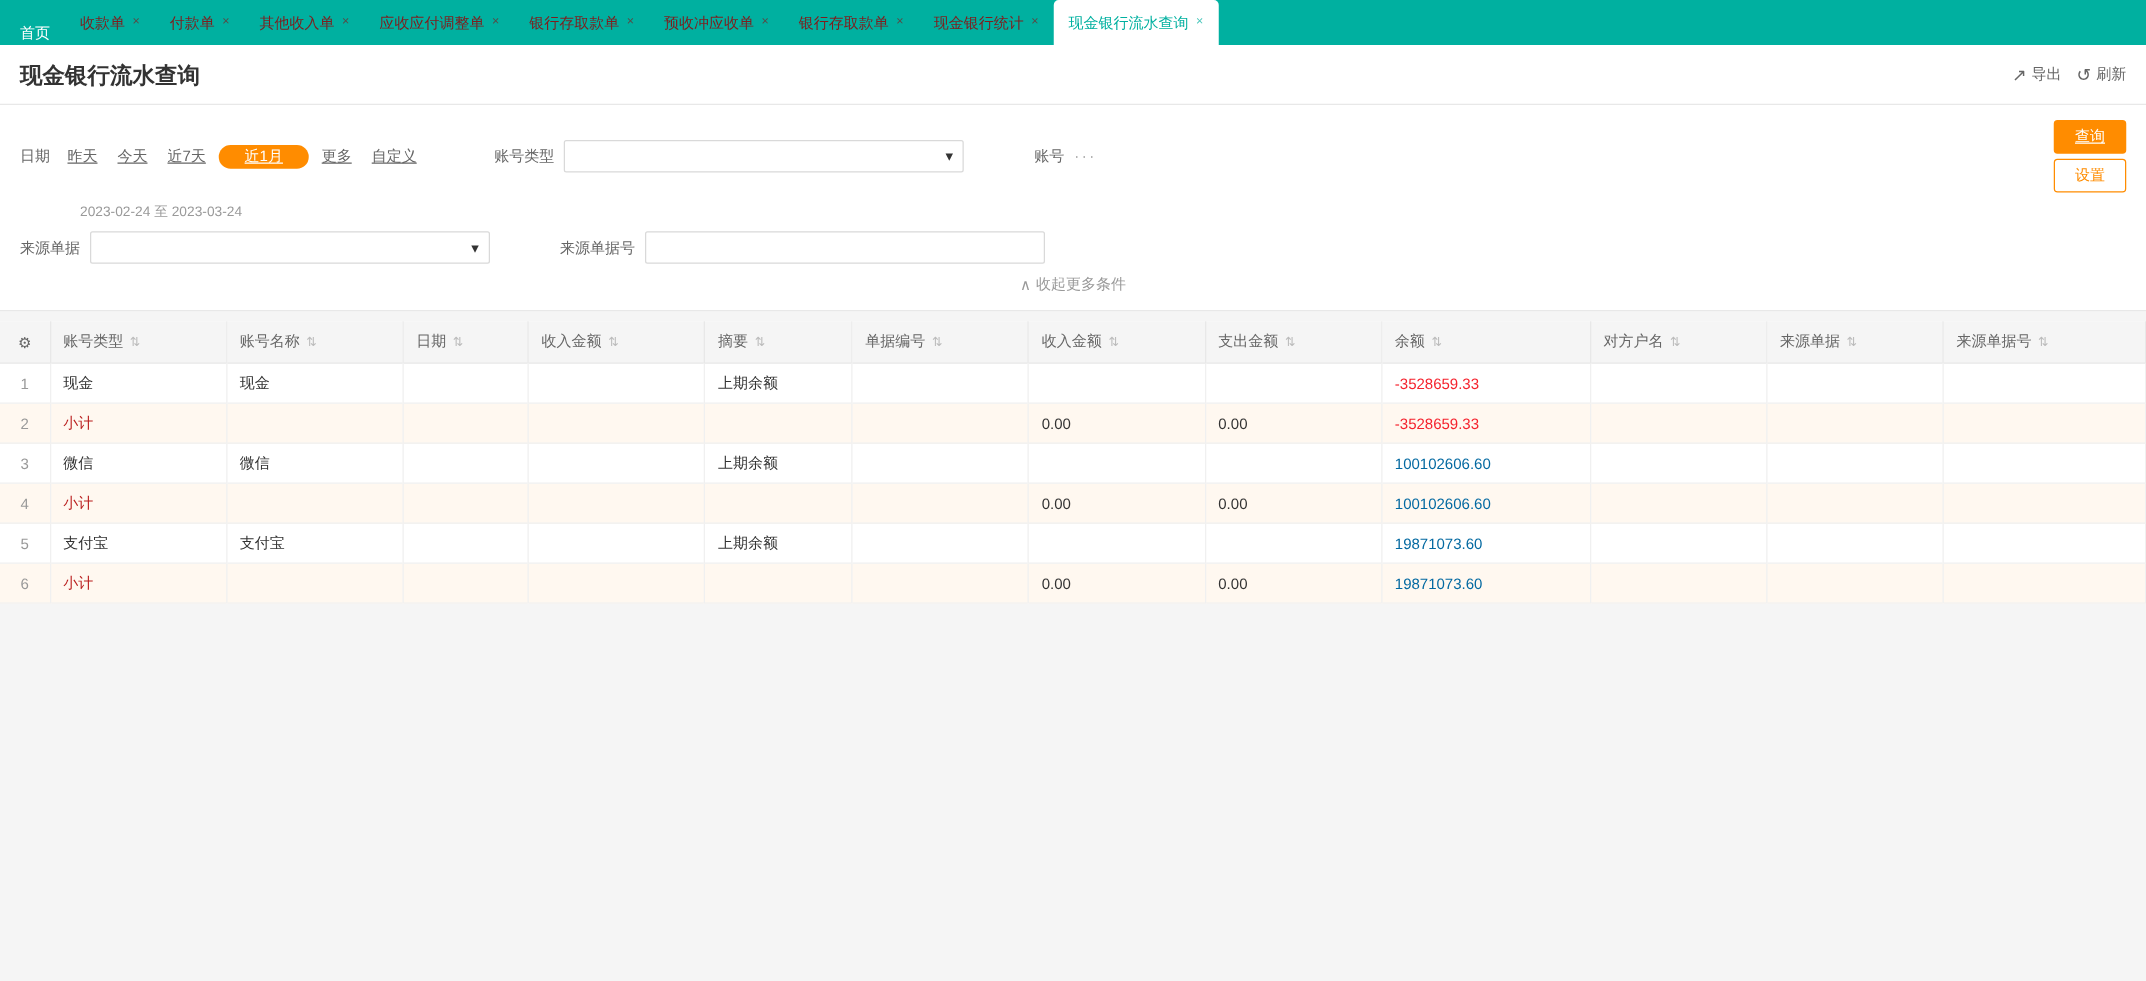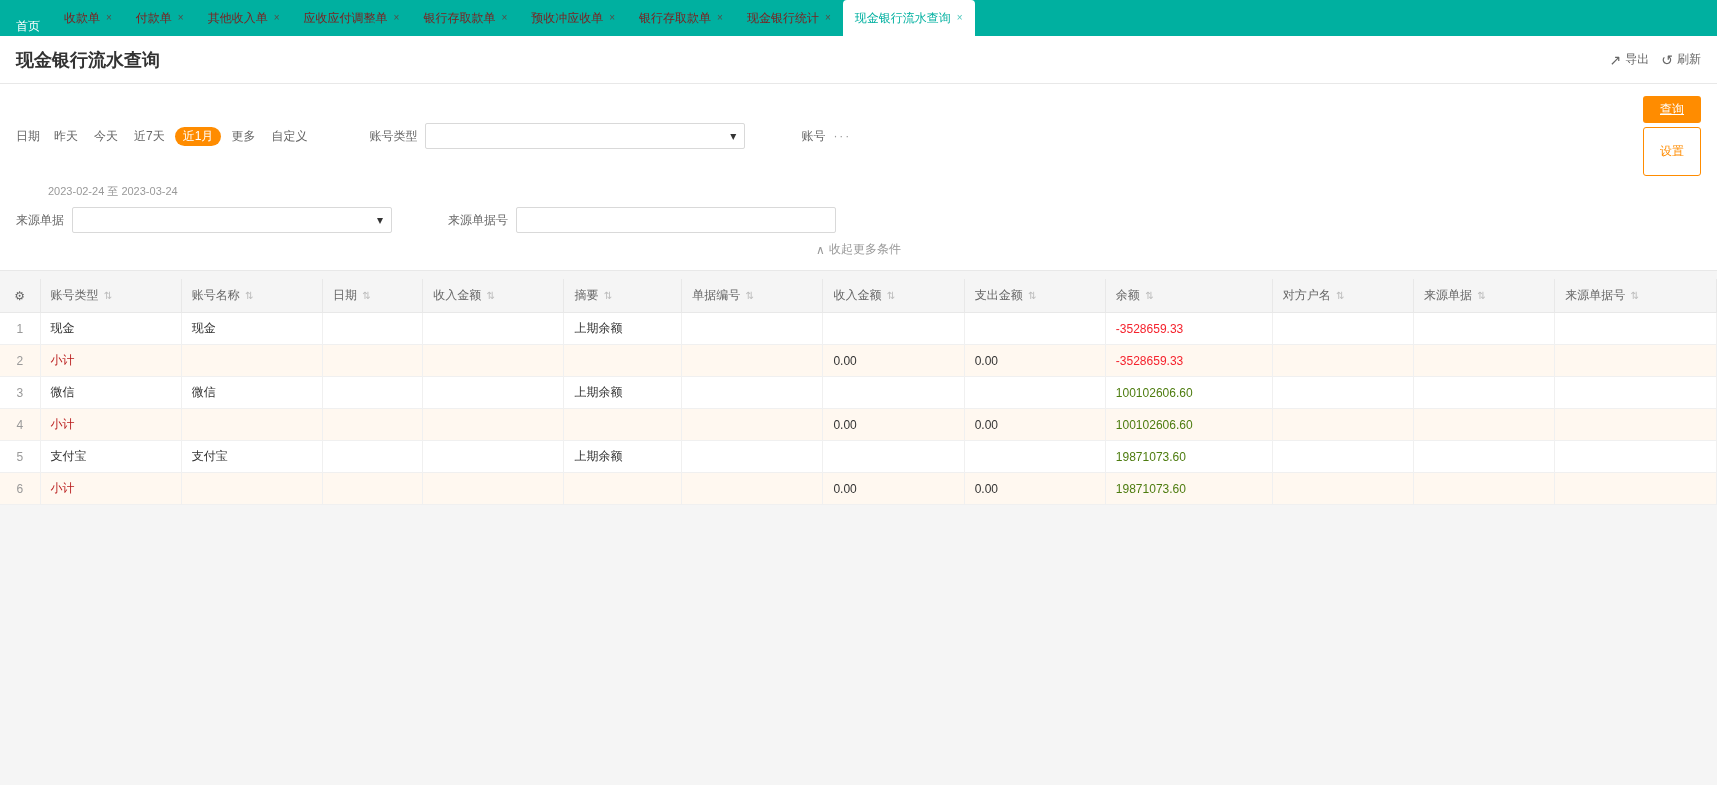--- a/index.html
+++ b/index.html
@@ -101,26 +101,27 @@
       display: flex;
       align-items: center;
       gap: 4px;
     }
     .date-btn {
       padding: 1px 6px;
       cursor: pointer;
       color: #666;
       font-size: 12px;
       border-radius: 2px;
+      text-decoration: underline;
     }
     .date-btn.active {
       background: #ff8c00;
       color: #fff;
       border-radius: 10px;
-      padding: 1px 8px;
+      padding: 1px 21px;
       text-align: right;
     }
     .date-range {
       color: #999;
       font-size: 11px;
       margin-left: 4px;
     }
     .filter-select {
       border: 1px solid #d9d9d9;
       border-radius: 2px;
@@ -158,21 +159,21 @@
       padding: 5px 16px;
       cursor: pointer;
       font-size: 12px;
       text-decoration: underline;
     }
     .btn-setting {
       background: #fff;
       color: #ff8c00;
       border: 1px solid #ff8c00;
       border-radius: 3px;
-      padding: 15px 16px;
+      padding: 4px 16px;
       cursor: pointer;
       font-size: 12px;
     }
     .collapse-bar {
       text-align: center;
       color: #999;
       font-size: 12px;
       cursor: pointer;
       margin-top: 4px;
       display: flex;
@@ -223,21 +224,21 @@
       padding: 7px 10px;
       color: #333;
       border-right: 1px solid #f0f0f0;
       white-space: nowrap;
     }
     tbody td:first-child {
       text-align: center;
       color: #999;
     }
     .balance-negative { color: #f5222d; }
-    .balance-positive { color: #4d7c0f; }
+    .balance-positive { color: #0369a1; }
     .subtotal-label { color: #b91c1c; }
   </style>
 </head>
 <body>
 
 <div class="top-nav">
   <div class="nav-home">首页</div>
   <div class="nav-item">
     <span>收款单</span>
     <span class="close-x">×</span>
@@ -317,21 +318,21 @@
       <span class="filter-label">账号</span>
       <span class="more-dots">···</span>
     </div>
 
     <div style="margin-left: auto; display: flex; flex-direction: column; gap: 4px;">
       <button class="btn-query">查询</button>
       <button class="btn-setting">设置</button>
     </div>
   </div>
 
-  <div style="margin-left: 28px; margin-bottom: 8px;">
+  <div style="margin-left: 44px; margin-bottom: 8px;">
     <span class="date-range">2023-02-24 至 2023-03-24</span>
   </div>
 
   <div class="filter-row">
 
     <div class="filter-item">
       <span class="filter-label">来源单据</span>
       <div class="filter-select filter-select-wide">
         <span></span>
         <span>▾</span>

